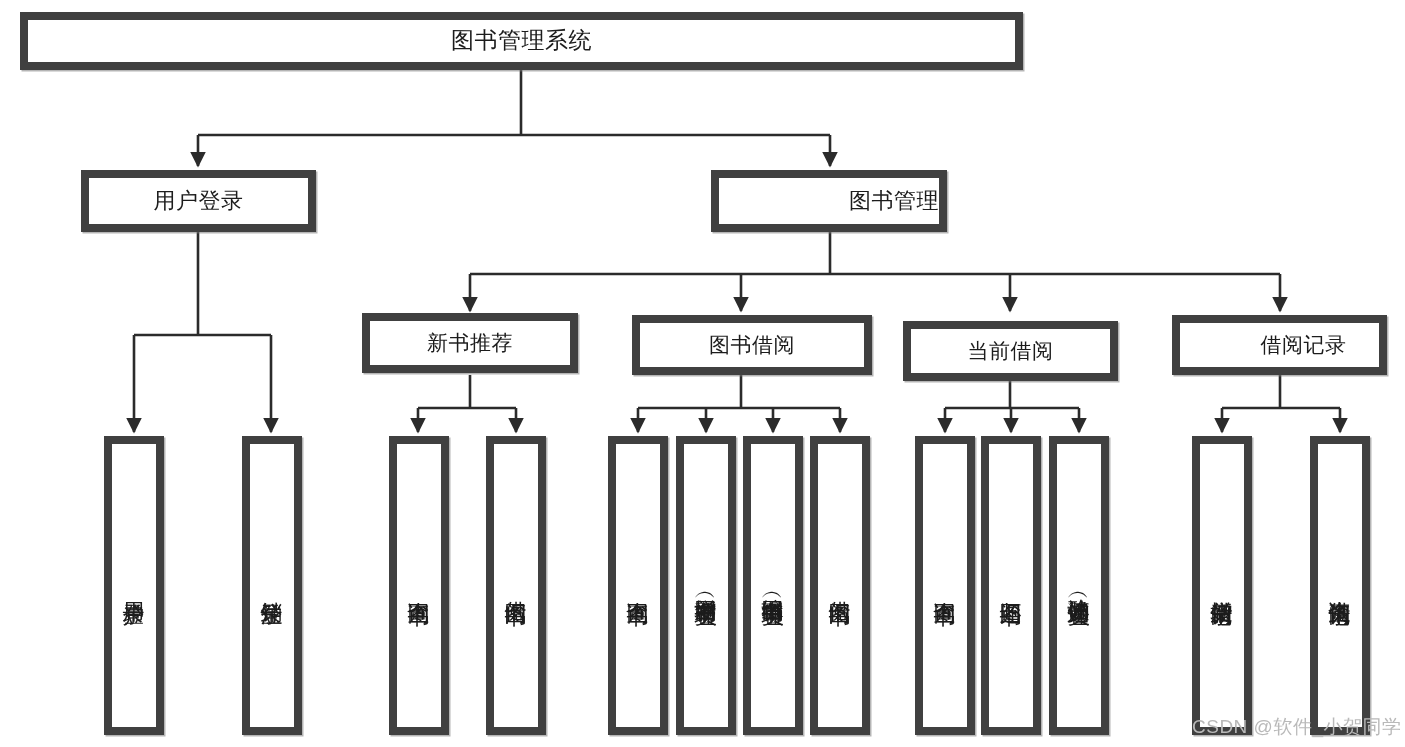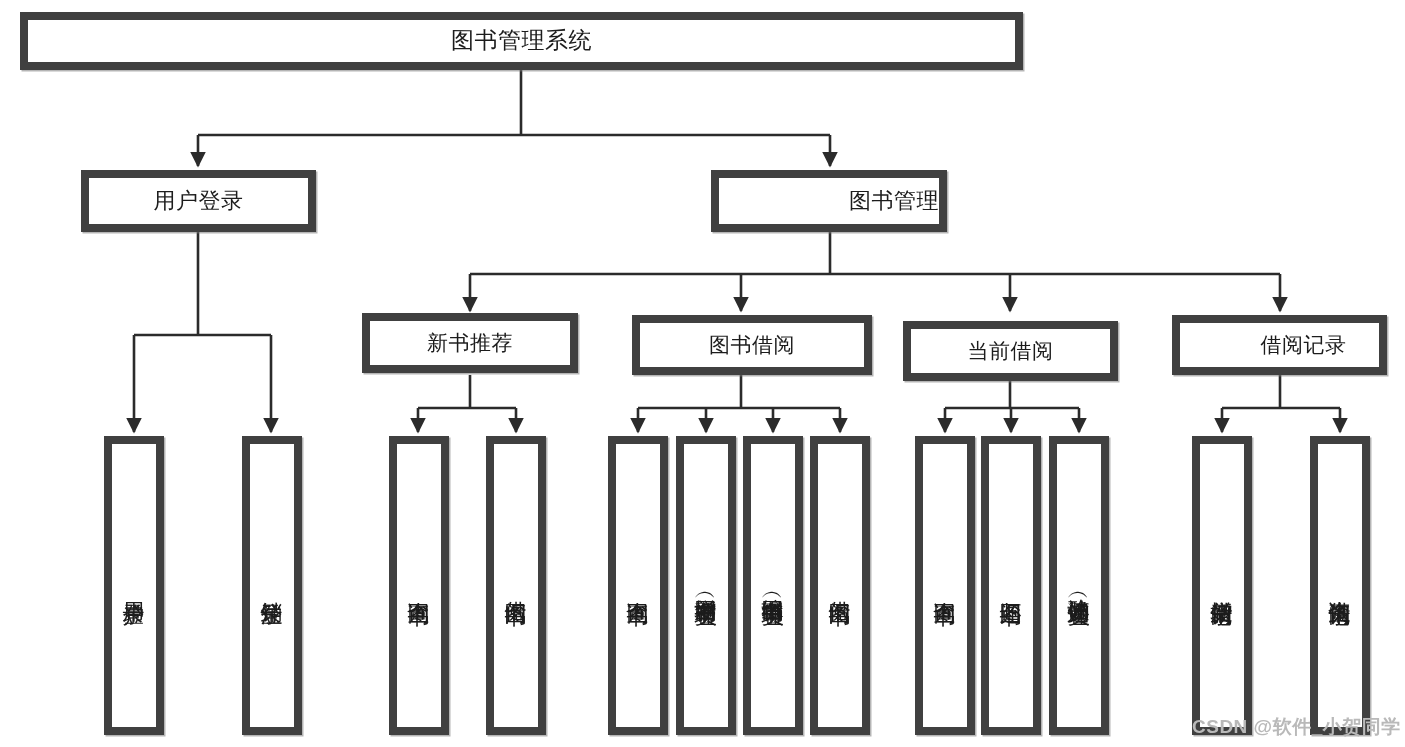--- a/index.html
+++ b/index.html
@@ -60,21 +60,20 @@
     white-space: nowrap;
     max-height: 100%;
   }
   .watermark {
     position: absolute;
     color: #b9b9b9;
     font-size: 19px;
     letter-spacing: 0.5px;
     white-space: nowrap;
     font-family: "Liberation Sans", "DejaVu Sans", sans-serif;
-    font-weight: bold;
   }
 </style>
 </head>
 <body>
 
 <div id="canvas">
 
   <svg class="edges" viewBox="0 0 1405 747" xmlns="http://www.w3.org/2000/svg">
     <defs>
       <marker id="arrow" viewBox="0 0 10 10" refX="9" refY="5" markerWidth="6" markerHeight="6" orient="auto-start-reverse">

